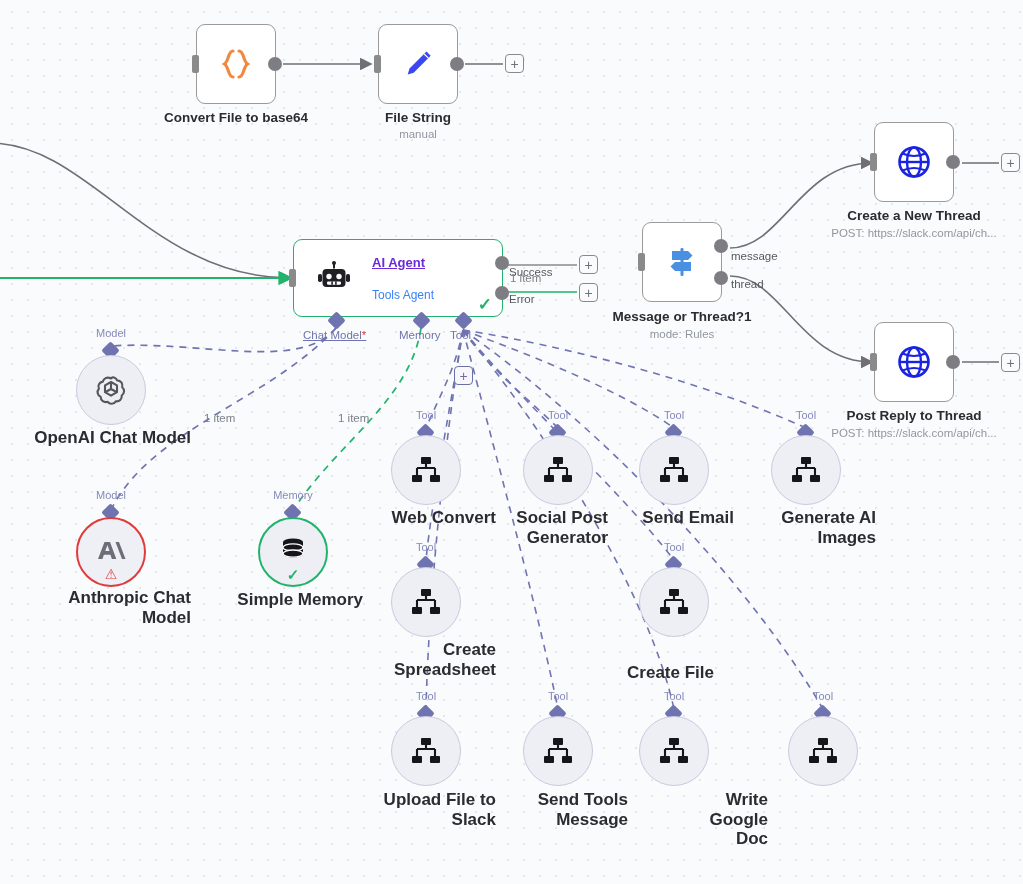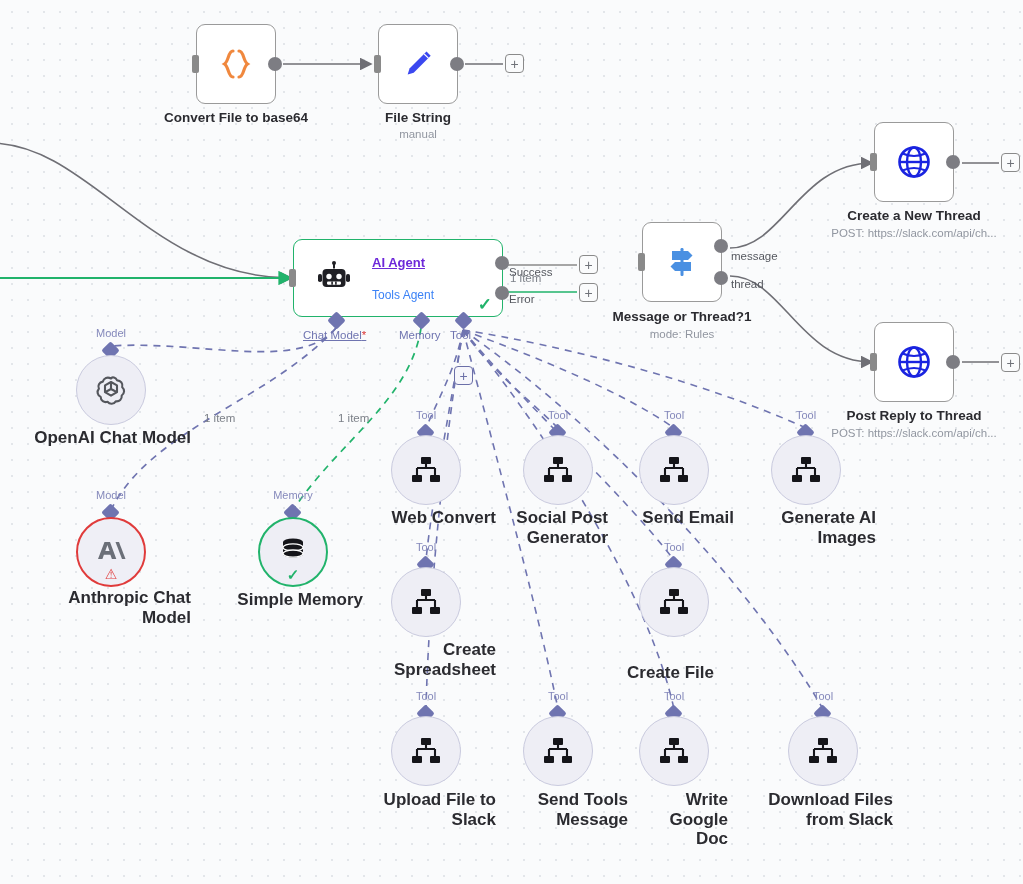--- a/index.html
+++ b/index.html
@@ -470,27 +470,26 @@
   <span class="circ-port" style="left:639px; top:690px; width:70px;">Tool</span>
   <span class="diamond" style="left:667px; top:707px;"></span>
   <div class="circ-node" style="left:639px; top:716px;">
     <svg width="32" height="30" viewBox="0 0 32 30">
       <rect x="11" y="2" width="10" height="7" rx="1" fill="#15151a"></rect>
       <rect x="2" y="20" width="10" height="7" rx="1" fill="#15151a"></rect>
       <rect x="20" y="20" width="10" height="7" rx="1" fill="#15151a"></rect>
       <path d="M16 9 v4 M7 13 h18 M7 13 v7 M25 13 v7" stroke="#15151a" stroke-width="2.1" fill="none"></path>
     </svg>
   </div>
-  <div class="circ-label" style="left:608px; top:790px; width:120px;padding-left:45px;">Write Google Doc</div>
+  <div class="circ-label" style="left:648px; top:790px; width:120px;padding-left:45px;">Write Google Doc</div>
 
   <span class="circ-port" style="left:788px; top:690px; width:70px;">Tool</span>
   <span class="diamond" style="left:816px; top:707px;"></span>
   <div class="circ-node" style="left:788px; top:716px;">
     <svg width="32" height="30" viewBox="0 0 32 30">
       <rect x="11" y="2" width="10" height="7" rx="1" fill="#15151a"></rect>
       <rect x="2" y="20" width="10" height="7" rx="1" fill="#15151a"></rect>
       <rect x="20" y="20" width="10" height="7" rx="1" fill="#15151a"></rect>
       <path d="M16 9 v4 M7 13 h18 M7 13 v7 M25 13 v7" stroke="#15151a" stroke-width="2.1" fill="none"></path>
     </svg>
   </div>
-  <div class="circ-label" style="left:753px; top:790px; width:140px;">Download Files from Slack</div>
 
 </div>
 
 </body></html>

